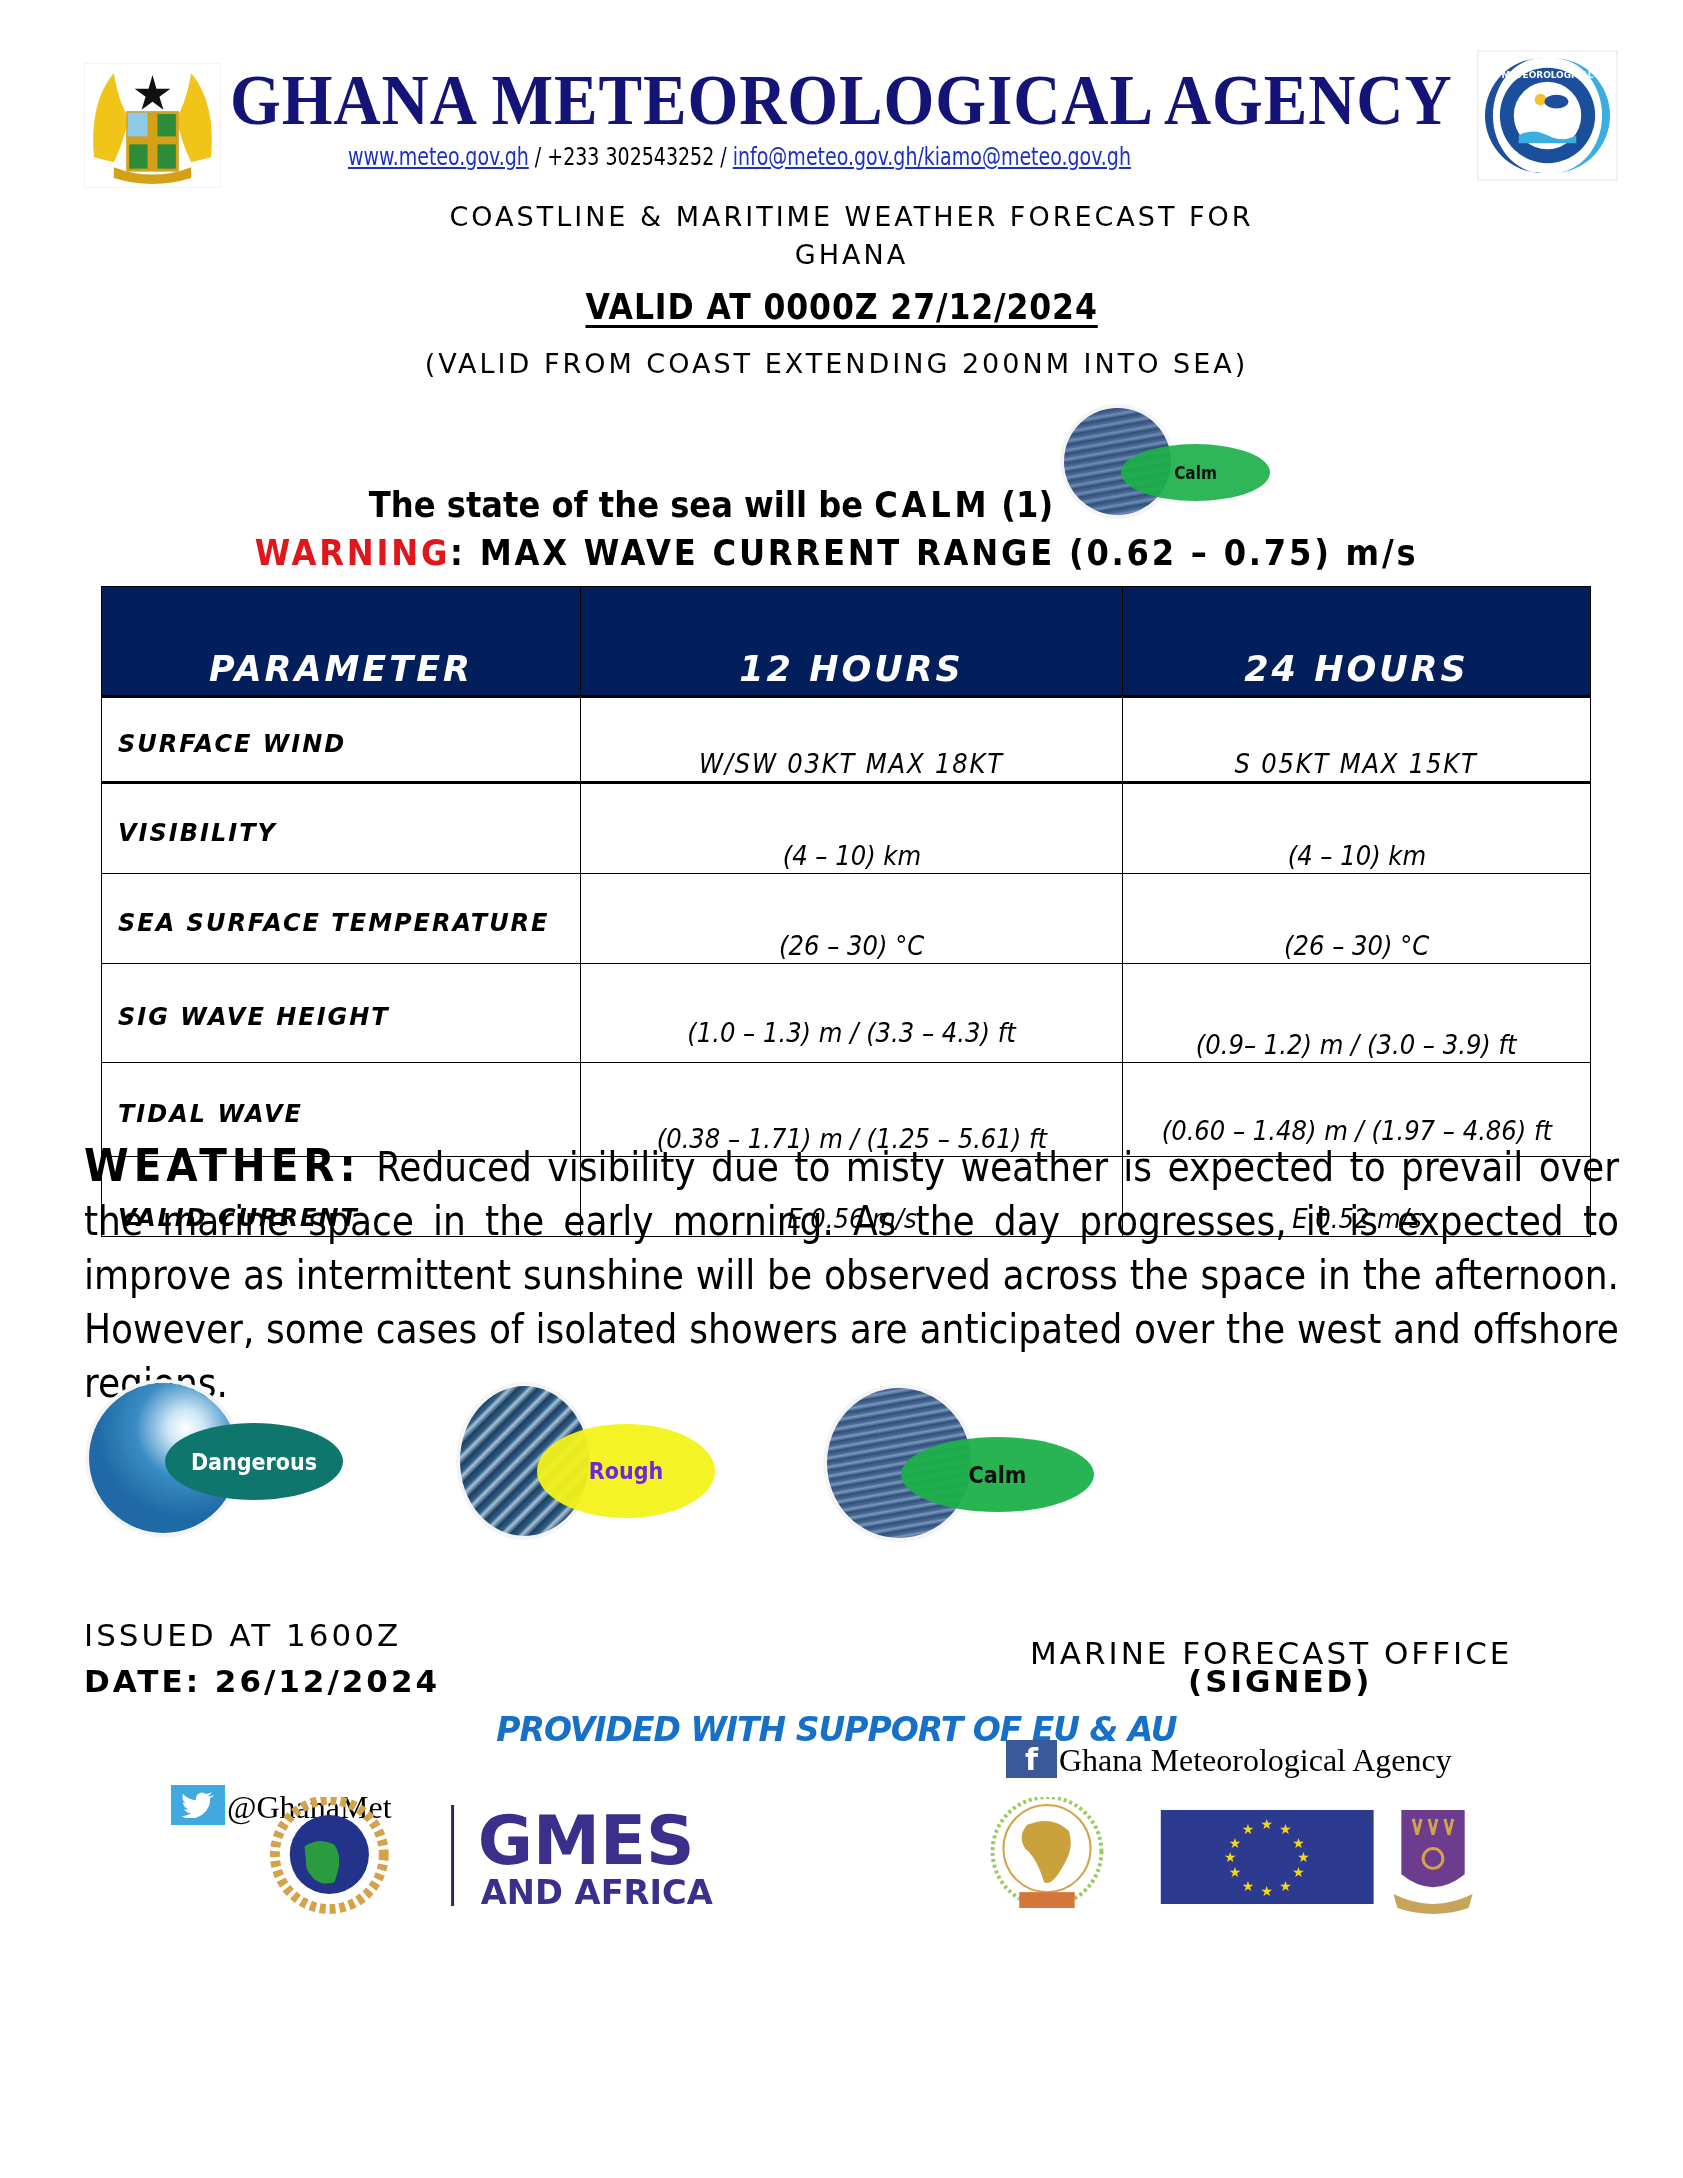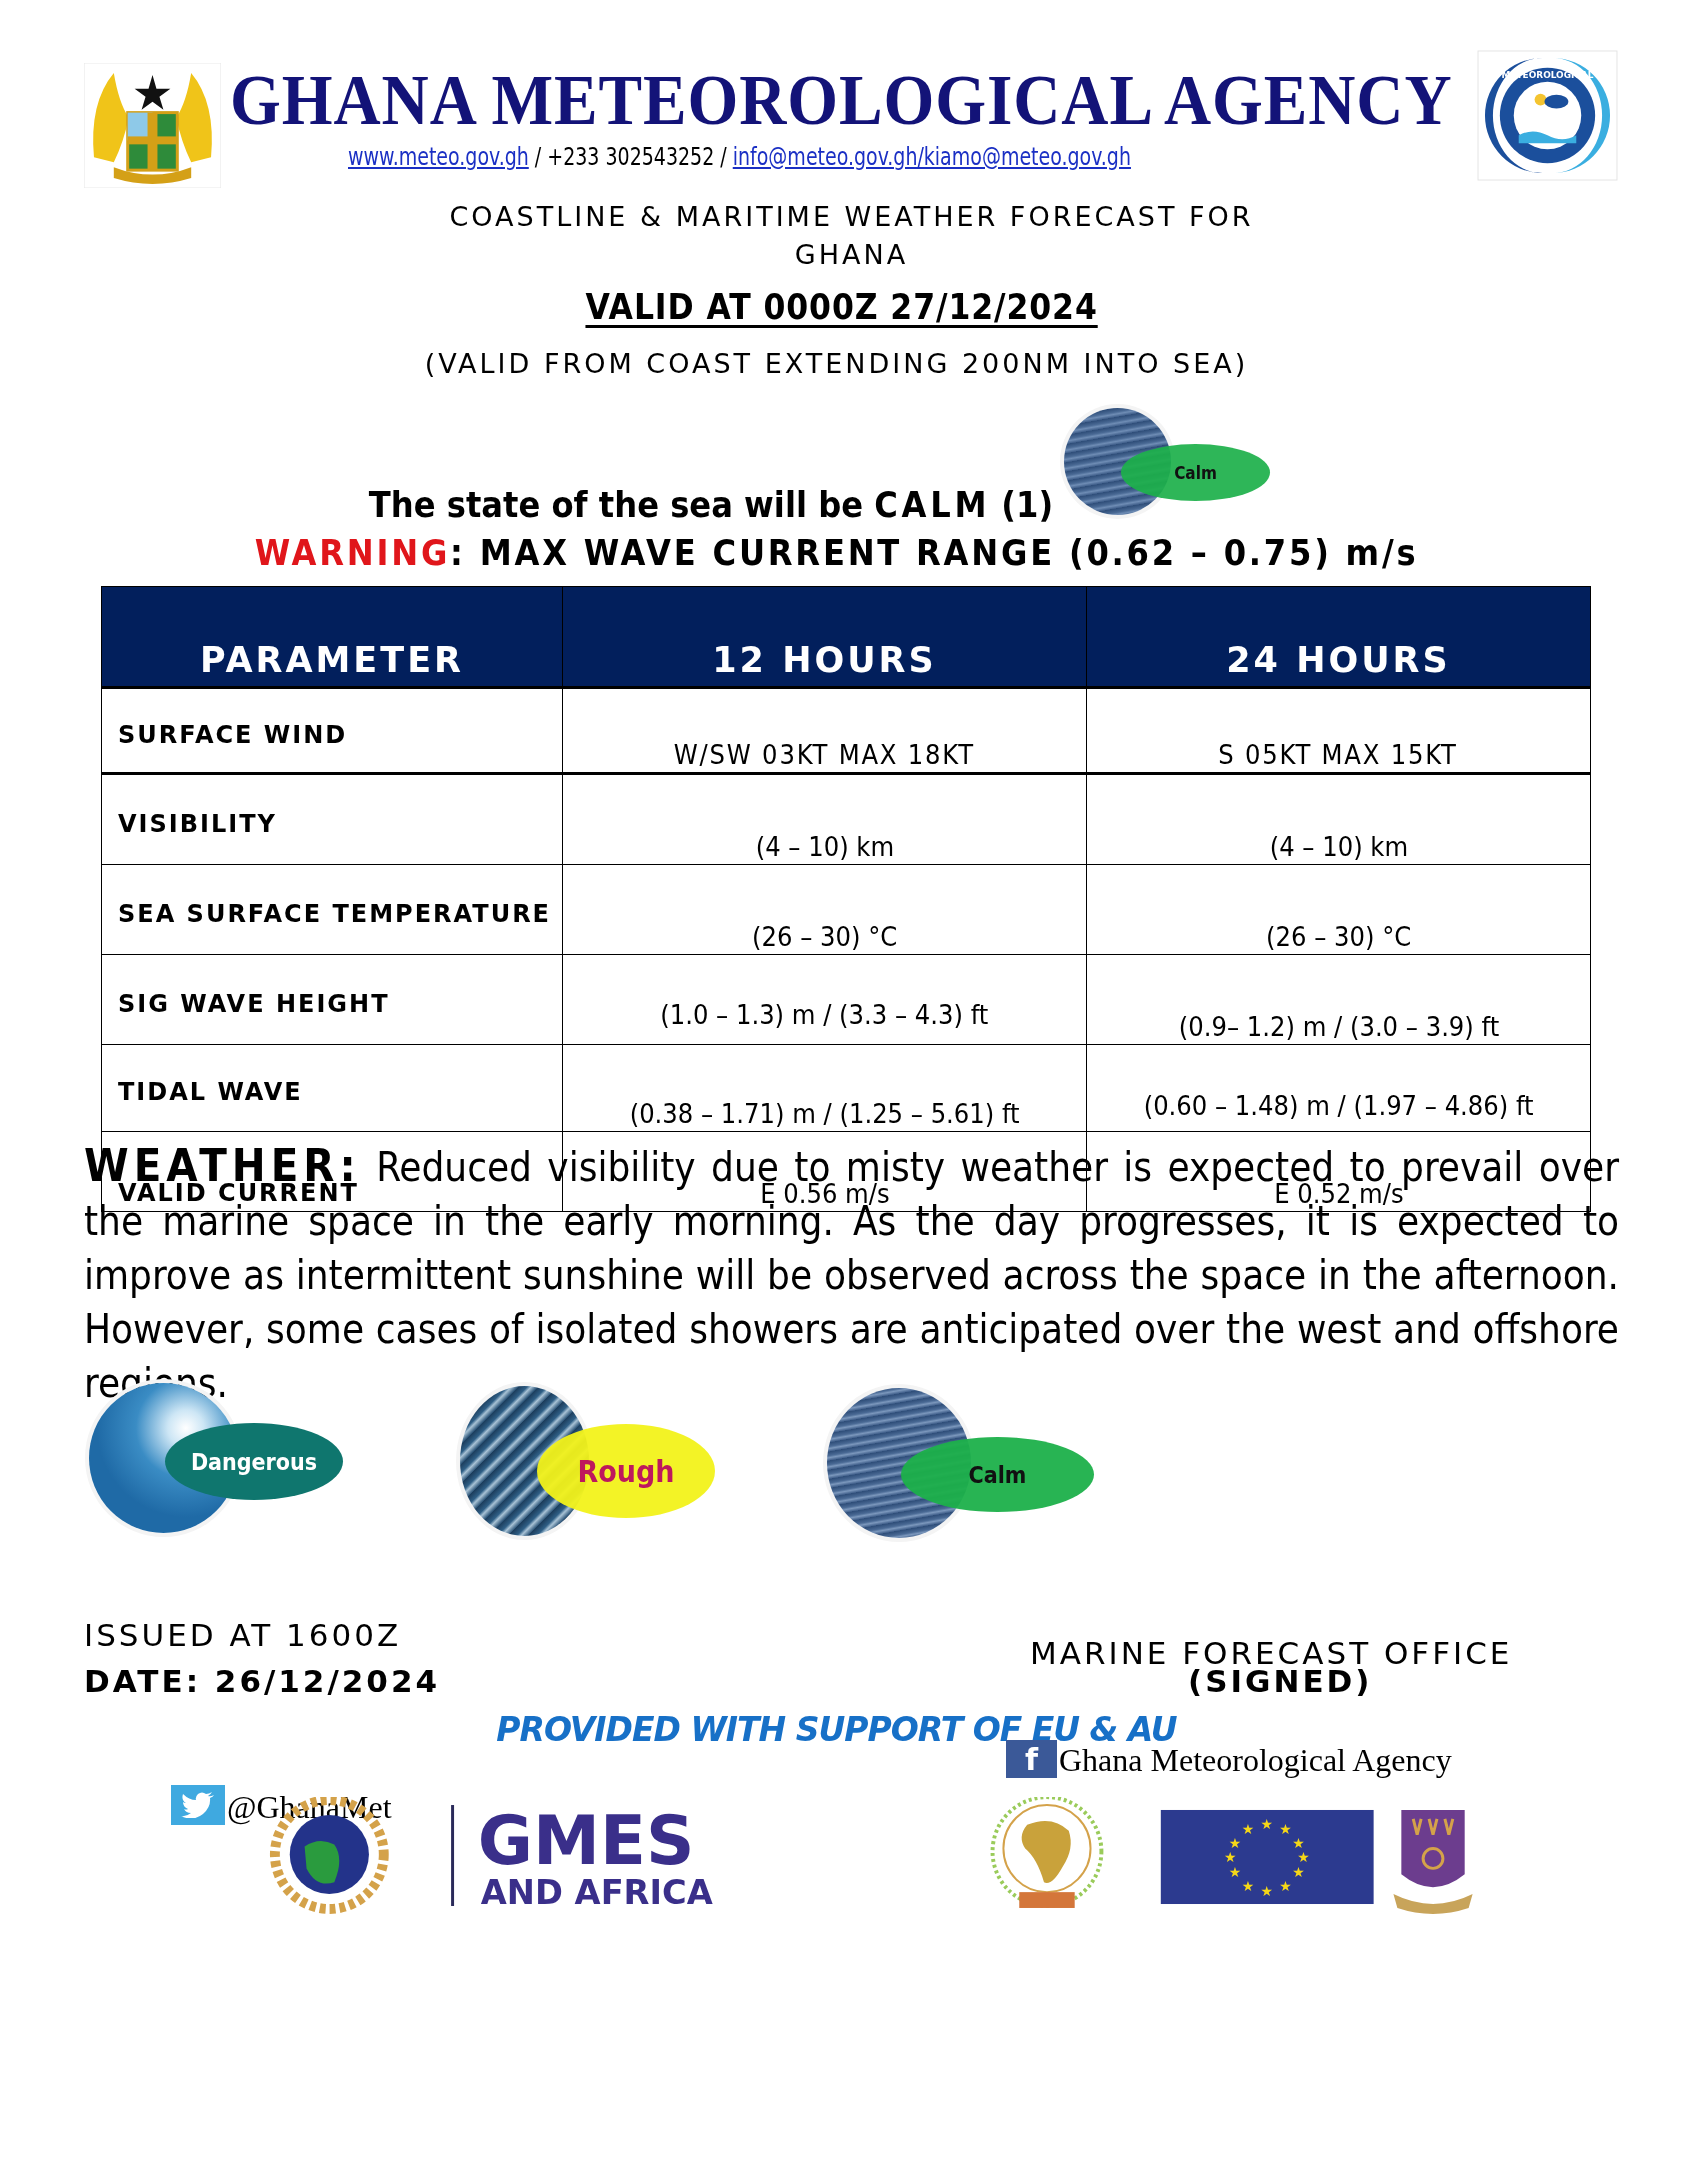--- a/index.html
+++ b/index.html
@@ -33,21 +33,21 @@
 
   #sea-state { left: 0; width: 1422px; top: 485px; text-align: center; font-weight: bold; font-size: 35px;
     transform: scaleX(0.92); transform-origin: 711px 0; }
   #sea-state .spaced { letter-spacing: 4px; }
   #warning-line { left: 0; width: 1673px; top: 533px; text-align: center; font-weight: bold; font-size: 35px;
     letter-spacing: 3px; transform: scaleX(0.92); transform-origin: 837px 0; white-space: nowrap; }
   #warning-line .warn { color: #e0161b; }
 
   
   #forecast-table { left: 101px; top: 586px; width: 1490px; border-collapse: collapse; }
-  #forecast-table td, #forecast-table th { border: 1.5px solid #000; padding: 0; }
+  #forecast-table td, #forecast-table th { border: 1.5px solid #000; padding: 9px; font-style: italic; }
   #forecast-table th { background: #021f5c; color: #fff; height: 93px; vertical-align: bottom;
     font-size: 35px; font-weight: bold; letter-spacing: 3px; padding-bottom: 6px; border-bottom: 3px solid #000; }
   #forecast-table th:first-child { width: 460px; }
   #forecast-table th:nth-child(2) { width: 523px; }
   #forecast-table td { font-size: 27px; text-align: center; vertical-align: bottom; padding-bottom: 2px; }
   #forecast-table td.param { text-align: left; padding-left: 16px; font-weight: bold; font-size: 24px;
     letter-spacing: 2px; vertical-align: middle; padding-top: 10px; }
   #forecast-table tr.r0 td { height: 71px; border-bottom: 3px solid #000; }
   #forecast-table tr.r1 td { height: 77px; }
   #forecast-table tr.r2 td { height: 77px; }
@@ -187,21 +187,21 @@
 
 <div class="sea-badge" style="left:84px; top:1381px; width:267px; height:158px;">
   <div class="sea-disc" style="left:5px; top:2px; width:149px; height:150px;
        background: radial-gradient(circle at 65% 30%, #ffffff 0px, #cde6f5 18px, #3a8cc4 50px, #1f6aa6 89px);"></div>
   <div class="sea-pill" style="left:81px; top:42px; width:178px; height:77px; background:#0f766e; color:#fff; font-size:23px;">Dangerous</div>
 </div>
 
 <div class="sea-badge" style="left:455px; top:1386px; width:267px; height:158px;">
   <div class="sea-disc" style="left:5px; top:0; width:129px; height:150px;
        background: repeating-linear-gradient(135deg, #1c3d5c 0px, #2f5f86 6px, #a9c3d6 9px, #264f73 14px);"></div>
-  <div class="sea-pill" style="left:82px; top:38px; width:178px; height:94px; background:rgba(242,242,26,0.95); color:#be185d; font-size:30px;">Rough</div>
+  <div class="sea-pill" style="left:82px; top:38px; width:178px; height:94px; background:rgba(242,242,26,0.95); color:#6d28d9; font-size:23px;">Rough</div>
 </div>
 
 <div class="sea-badge" style="left:822px; top:1386px; width:277px; height:158px;">
   <div class="sea-disc" style="left:5px; top:2px; width:144px; height:150px;
        background: repeating-linear-gradient(170deg, #2e4d78 0px, #4a6a95 4px, #7c98bd 6px, #3b5a86 9px);"></div>
   <div class="sea-pill" style="left:79px; top:51px; width:193px; height:75px; background:rgba(28,176,74,0.95); color:#111; font-size:23px;">Calm</div>
 </div>
 
 <div class="abs" id="issued-at">ISSUED AT 1600Z</div>
 <div class="abs" id="issue-date">DATE: 26/12/2024</div>

